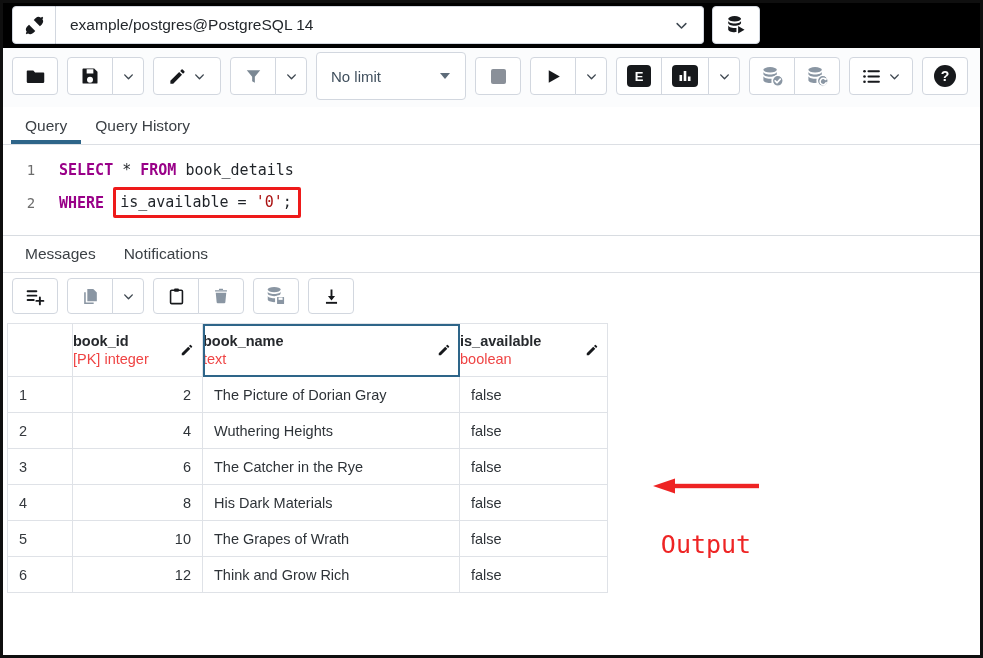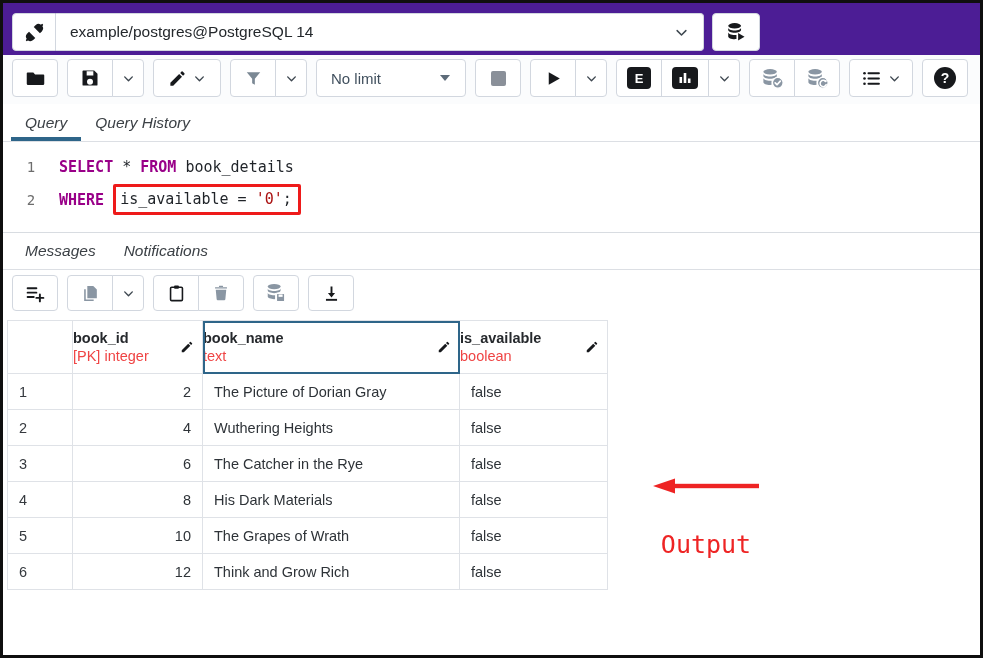--- a/index.html
+++ b/index.html
@@ -16,53 +16,53 @@
     height:38px; min-width:32px; cursor:pointer;
   }
   .group { display:flex; }
   .group .btn { border-radius:0; margin-left:-1px; }
   .group .btn:first-child { border-radius:4px 0 0 4px; margin-left:0; }
   .group .btn:last-child  { border-radius:0 4px 4px 0; }
   .group .btn:only-child  { border-radius:4px; }
   .w-main { width:46px; } .w-chev { width:32px; }
 
   
-  .conn-row { display:flex; align-items:flex-start; padding:10px 9px 4px; background:#4c1d95; }
+  .conn-row { display:flex; align-items:flex-start; padding:3px 9px 4px; background:#000000; }
   .conn-group { display:flex; }
   .conn-btn { width:44px; border-radius:4px 0 0 4px; }
   .conn-select {
     width:648px; height:38px; display:flex; align-items:center; justify-content:space-between;
     background:#fff; border:1px solid #d2d7df; border-left:none; border-radius:0 4px 4px 0;
     padding:0 14px; font-size:15.5px; color:#24282c; cursor:pointer;
   }
   .db-btn { width:48px; margin-left:8px; }
 
   
   .toolbar { display:flex; align-items:center; padding:4px 9px 7px; gap:9px; background:#fbfcfd; }
   .limit-select {
-    width:150px; height:38px; display:flex; align-items:center; justify-content:space-between;
+    width:150px; height:48px; display:flex; align-items:center; justify-content:space-between;
     background:#fff; border:1px solid #d2d7df; border-radius:4px; padding:0 14px;
     font-size:15px; color:#41505e; cursor:pointer;
   }
   .badge {
     width:24px; height:22px; background:#17191c; border-radius:4px; color:#fff;
     display:flex; align-items:center; justify-content:center; font-size:13px; font-weight:bold;
   }
   .stop-sq { width:15px; height:15px; background:#8a9099; border-radius:2px; }
   .circle-badge {
     width:22px; height:22px; background:#17191c; border-radius:50%; color:#fff;
     display:flex; align-items:center; justify-content:center; font-size:14px; font-weight:bold;
   }
 
   
   .tabs { display:flex; align-items:stretch; height:38px; padding:0 8px; background:#fff;
           border-bottom:1px solid #dcdfe4; }
   .out-tabs { border-top:1px solid #d8dce1; margin-top:2px; }
   .tab { display:flex; align-items:center; padding:4px 14px 0; font-size:15.5px; color:#3c4146;
-         border-bottom:4px solid transparent; cursor:pointer;font-style:italic; }
+         border-bottom:4px solid transparent; cursor:pointer; }
   .tab.active { border-bottom-color:#2e6589; }
 
   
   .editor { display:flex; padding:9px 0 8px; background:#fff; min-height:88px;
             font-family:"DejaVu Sans Mono","Liberation Mono",monospace; font-size:15px; }
   .gutter { width:56px; text-align:center; color:#6d6d6d; font-size:14px; }
   .gutter div { height:33px; line-height:33px; }
   .code { flex:1; }
   .code-line { height:33px; line-height:33px; white-space:pre; }
   .kw   { color:#990088; font-weight:bold; }

